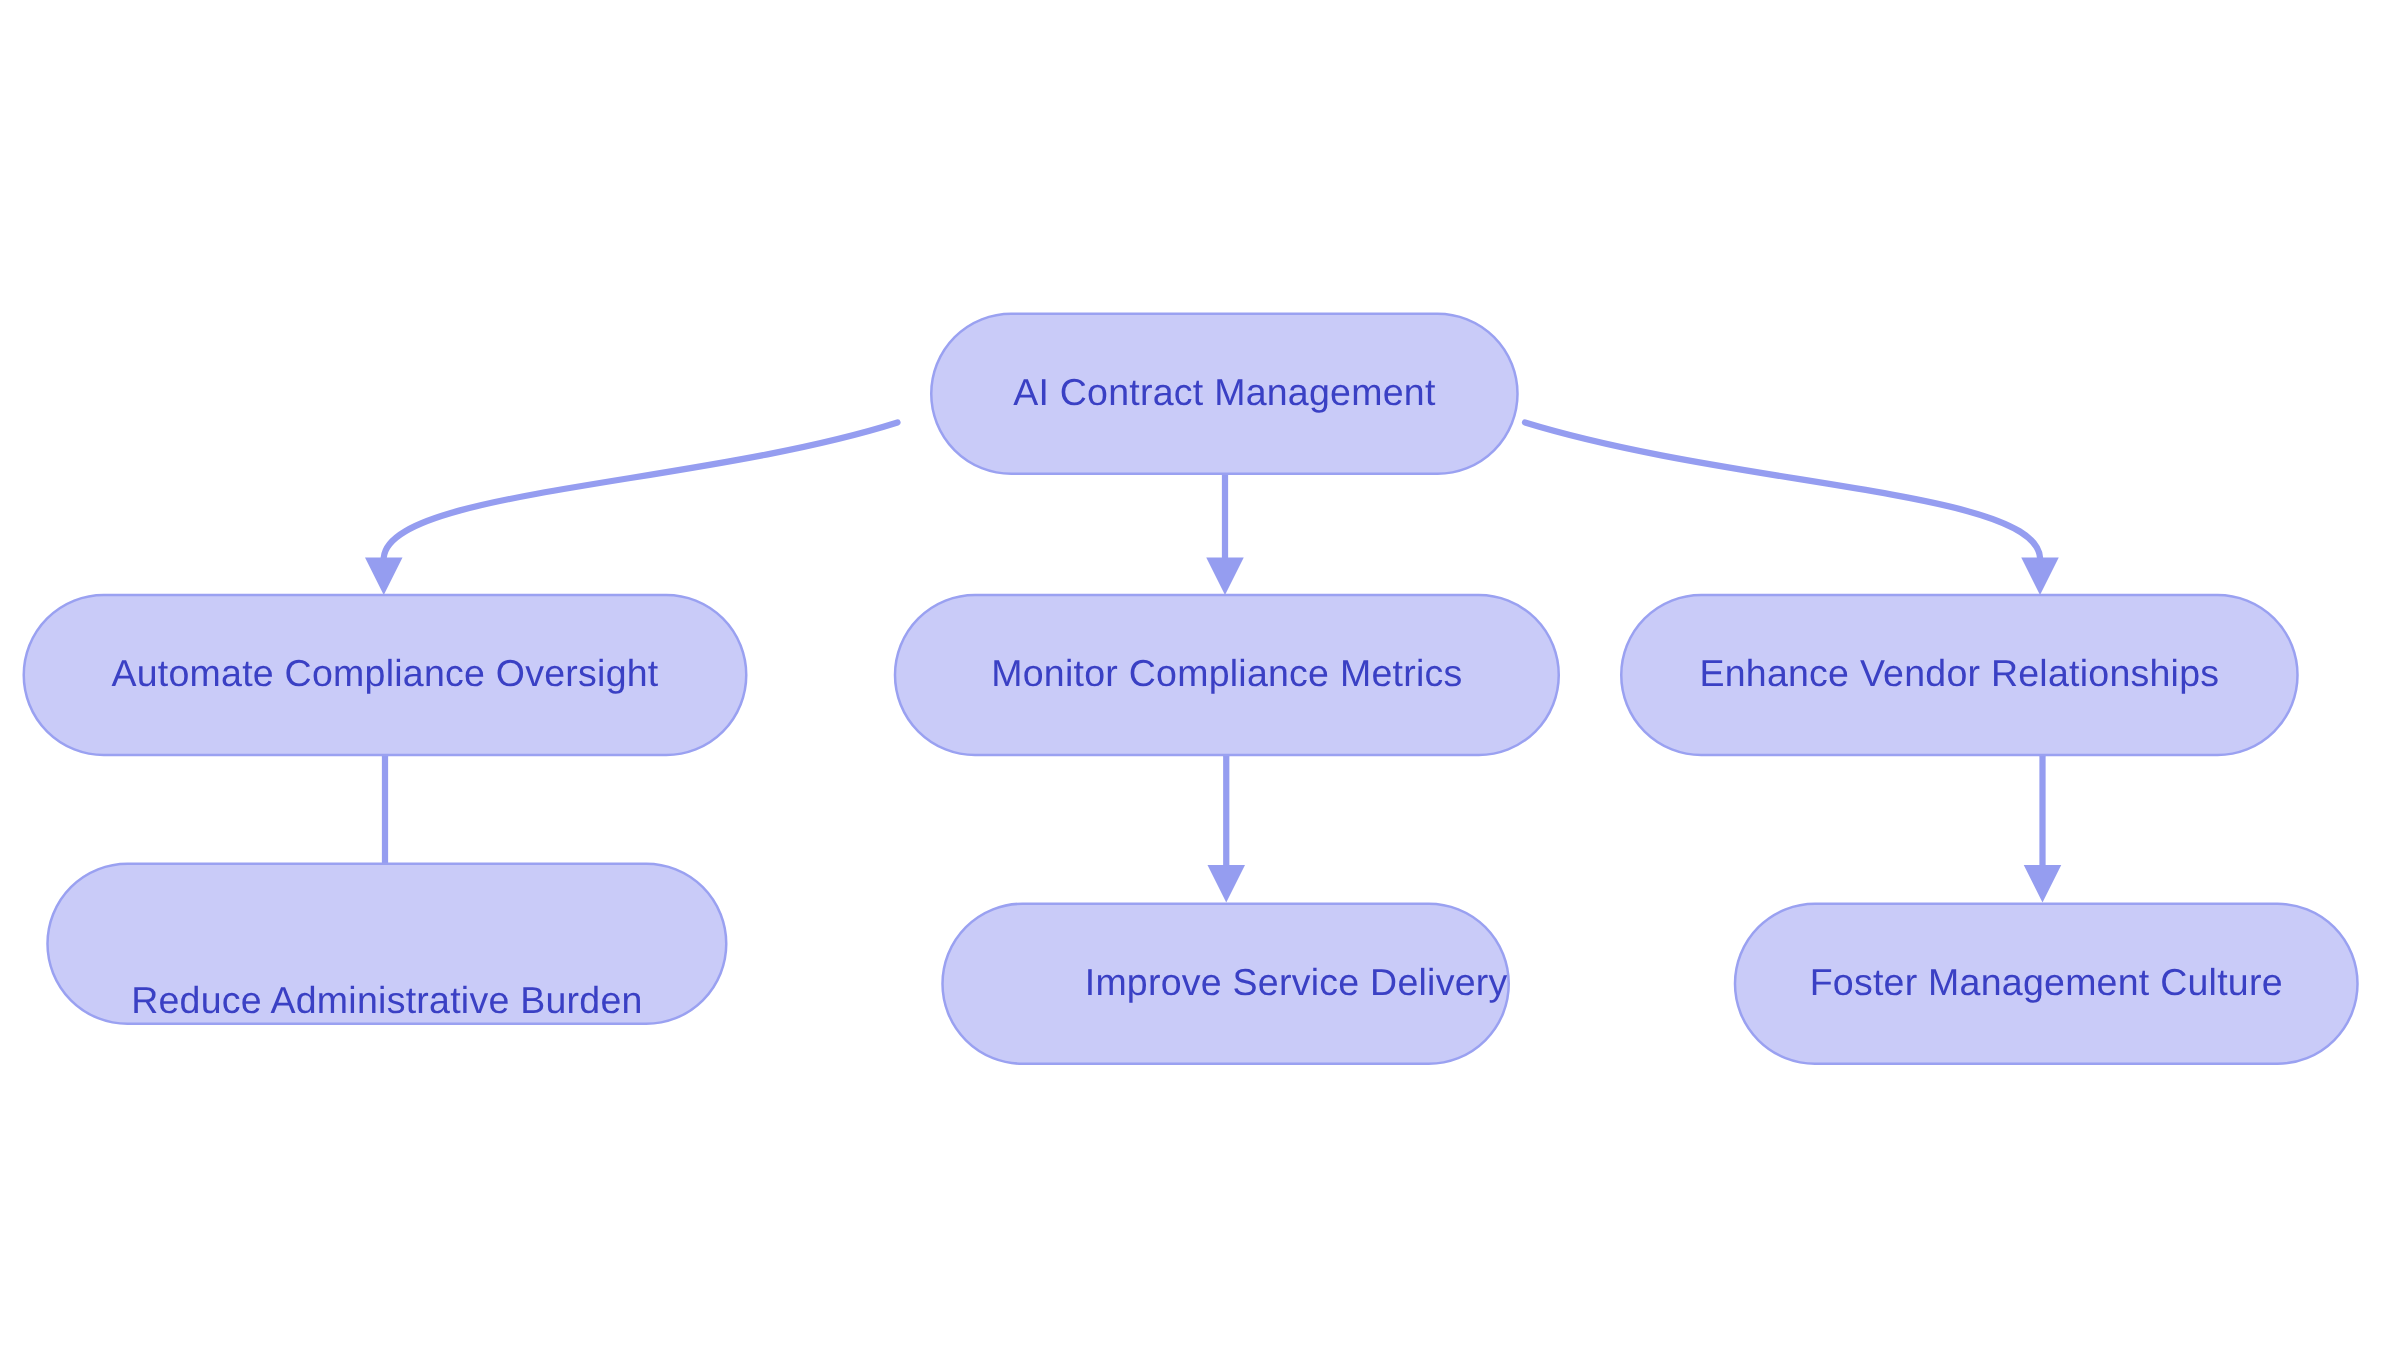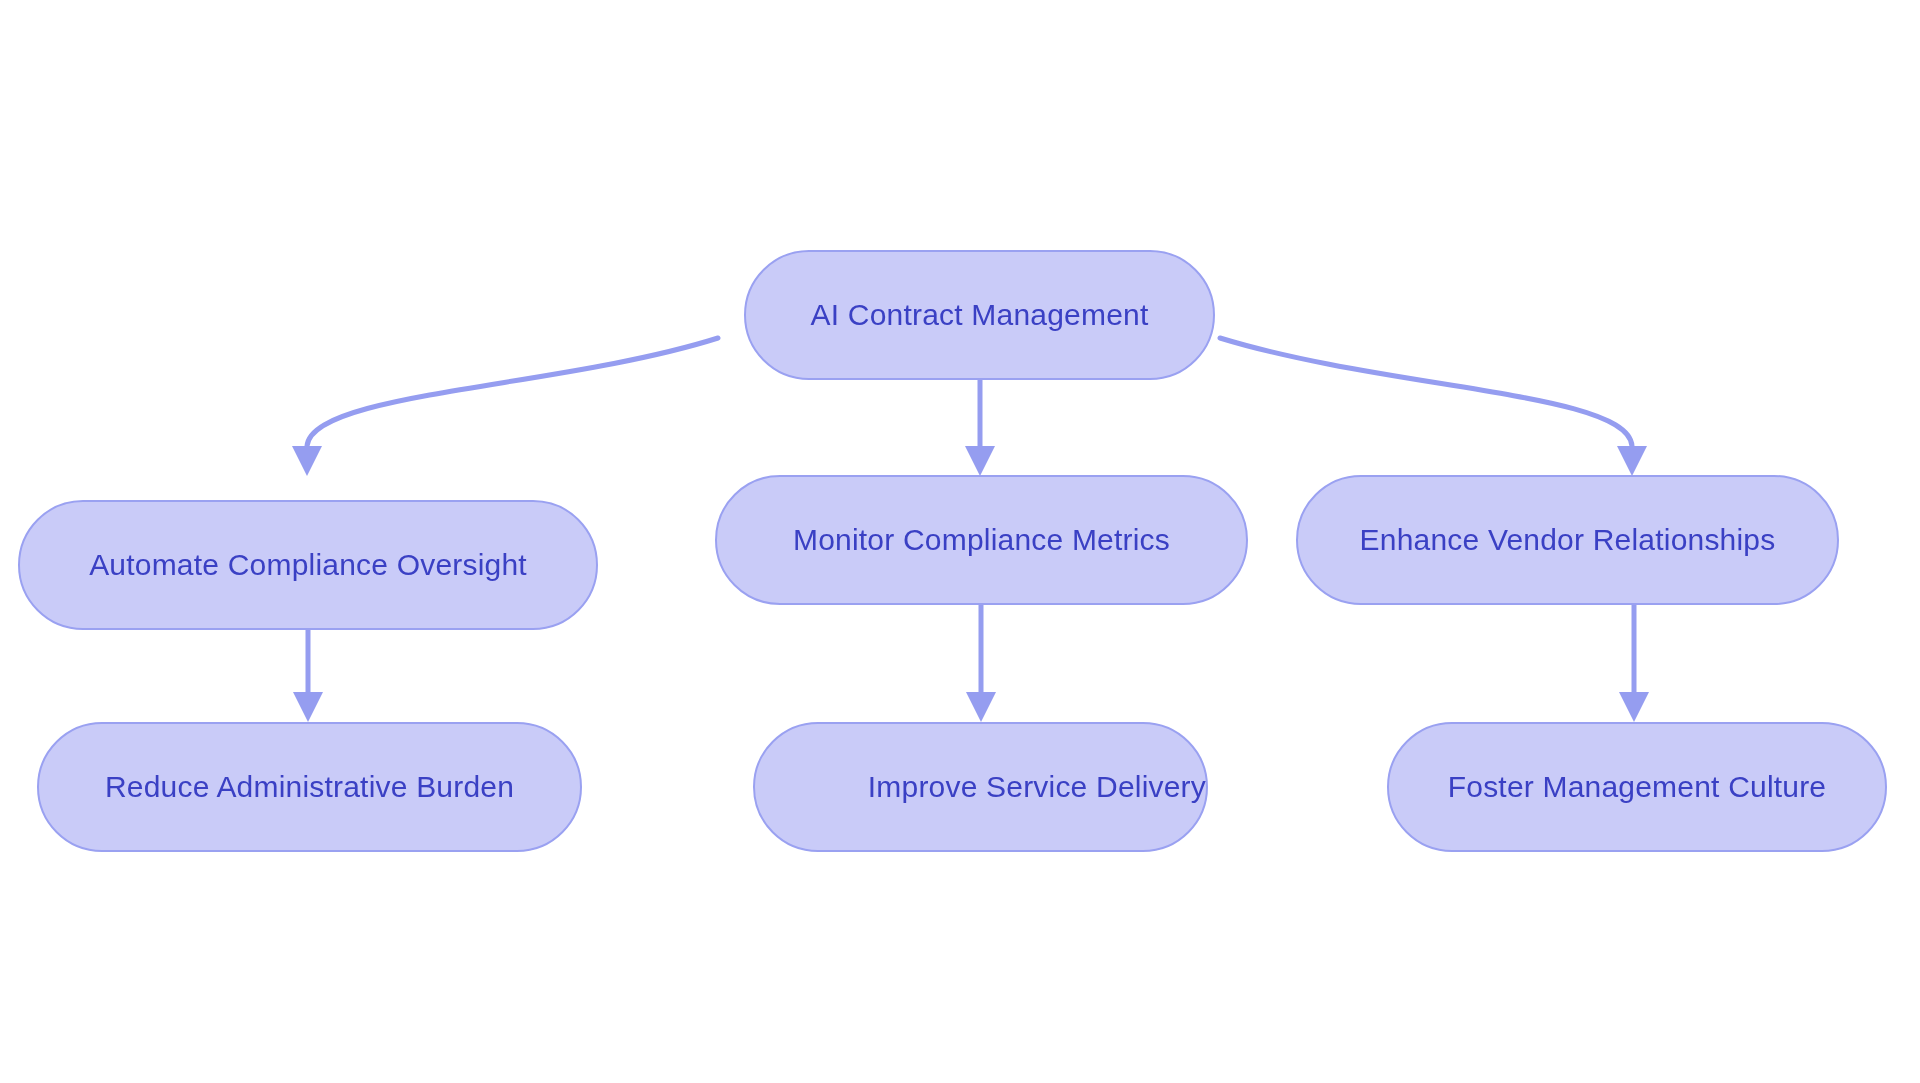--- a/index.html
+++ b/index.html
@@ -41,24 +41,24 @@
     border-radius: 65px;
     display: flex;
     align-items: center;
     justify-content: center;
     color: var(--text, #3a40c4);
     font-size: 30px;
     letter-spacing: 0.2px;
     white-space: nowrap;
   }
   .node-root    { left: 744px;  top: 230px; width: 471px; margin-top: 20px; }
-  .node-mid-a   { left: 18px;   top: 475px; width: 580px; margin-top: 25px; }
+  .node-mid-a   { left: 18px;   top: 475px; width: 580px; }
   .node-mid-b   { left: 715px;  top: 475px; width: 533px; }
   .node-mid-c   { left: 1296px; top: 475px; width: 543px; }
-  .node-bot-a   { left: 37px;   top: 722px; width: 545px; }
+  .node-bot-a   { left: 37px;   top: 690px; width: 545px; align-items: flex-end; }
   .node-bot-b   { left: 753px;  top: 722px; width: 455px; justify-content: flex-end; }
   .node-bot-c   { left: 1387px; top: 722px; width: 500px; }
 </style>
 </head>
 <body>
 
 <div id="canvas">
 
   <svg id="edges" viewBox="0 0 1920 1083" xmlns="http://www.w3.org/2000/svg">
 

